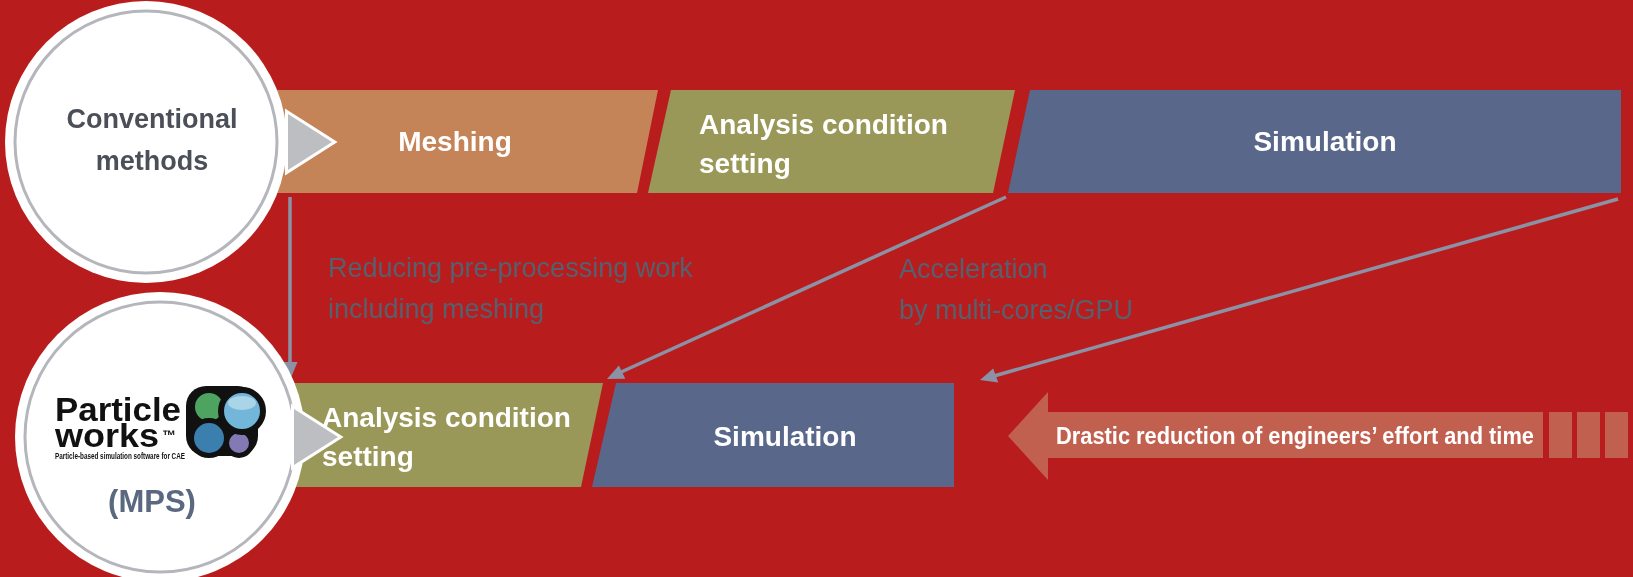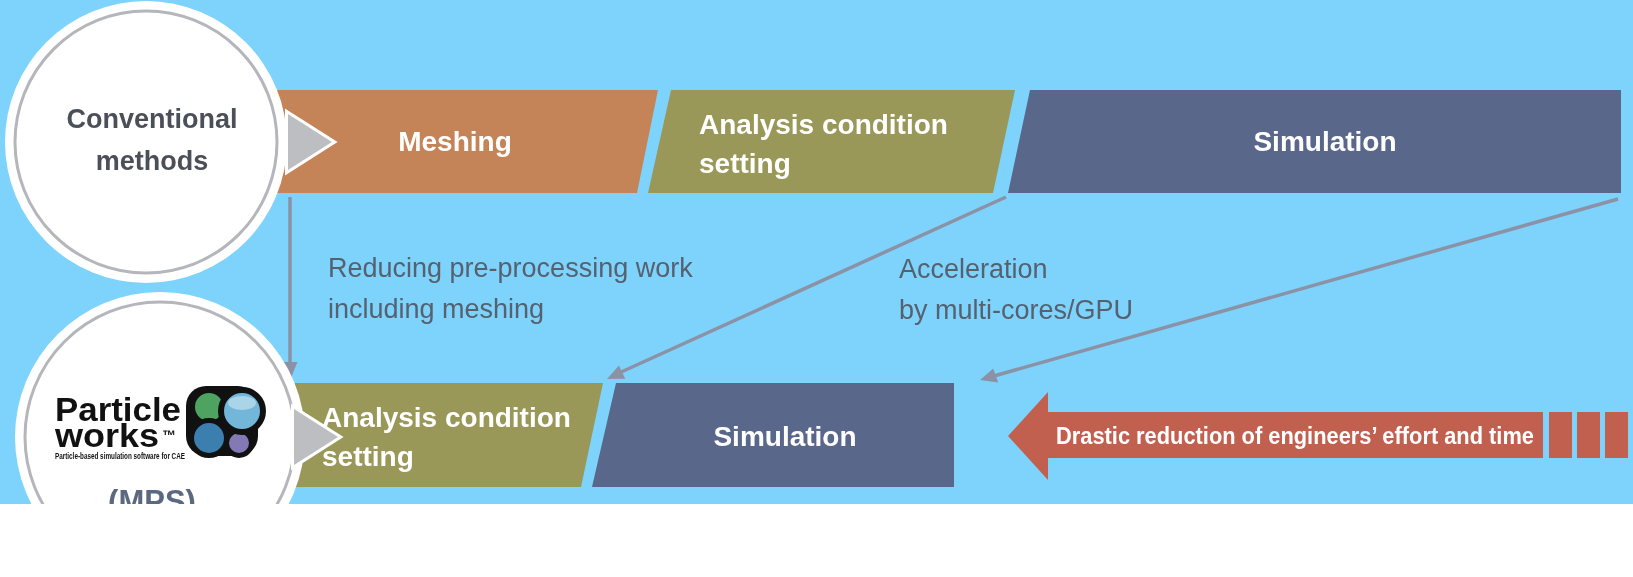--- a/index.html
+++ b/index.html
@@ -1,16 +1,16 @@
 <!DOCTYPE html>
 <html><head>
 <meta charset="utf-8">
 <style>
   html,body{margin:0;padding:0;background:#ffffff;}
-  .stage{width:1633px;height:504px;position:relative;background:#7dd3fc;overflow:hidden;}
+  .stage{width:1633px;height:577px;position:relative;background:#b91c1c;overflow:hidden;}
   svg{display:block;}
   text{font-family:"Liberation Sans","DejaVu Sans",sans-serif;}
   .banner-label{fill:#ffffff;font-weight:bold;font-size:28px;}
   .circle-label{fill:#4a4f58;font-weight:bold;font-size:27px;}
   .annotation{fill:#56616f;font-size:27px;}
   .mps-label{fill:#5a6880;font-weight:bold;font-size:31px;}
   .benefit-label{fill:#ffffff;font-weight:bold;font-size:23px;}
   .logo-word{fill:#111111;font-weight:bold;}
   .logo-tag{fill:#111111;font-size:8.5px;font-weight:bold;}
   .step-meshing{fill:#c58457;}

